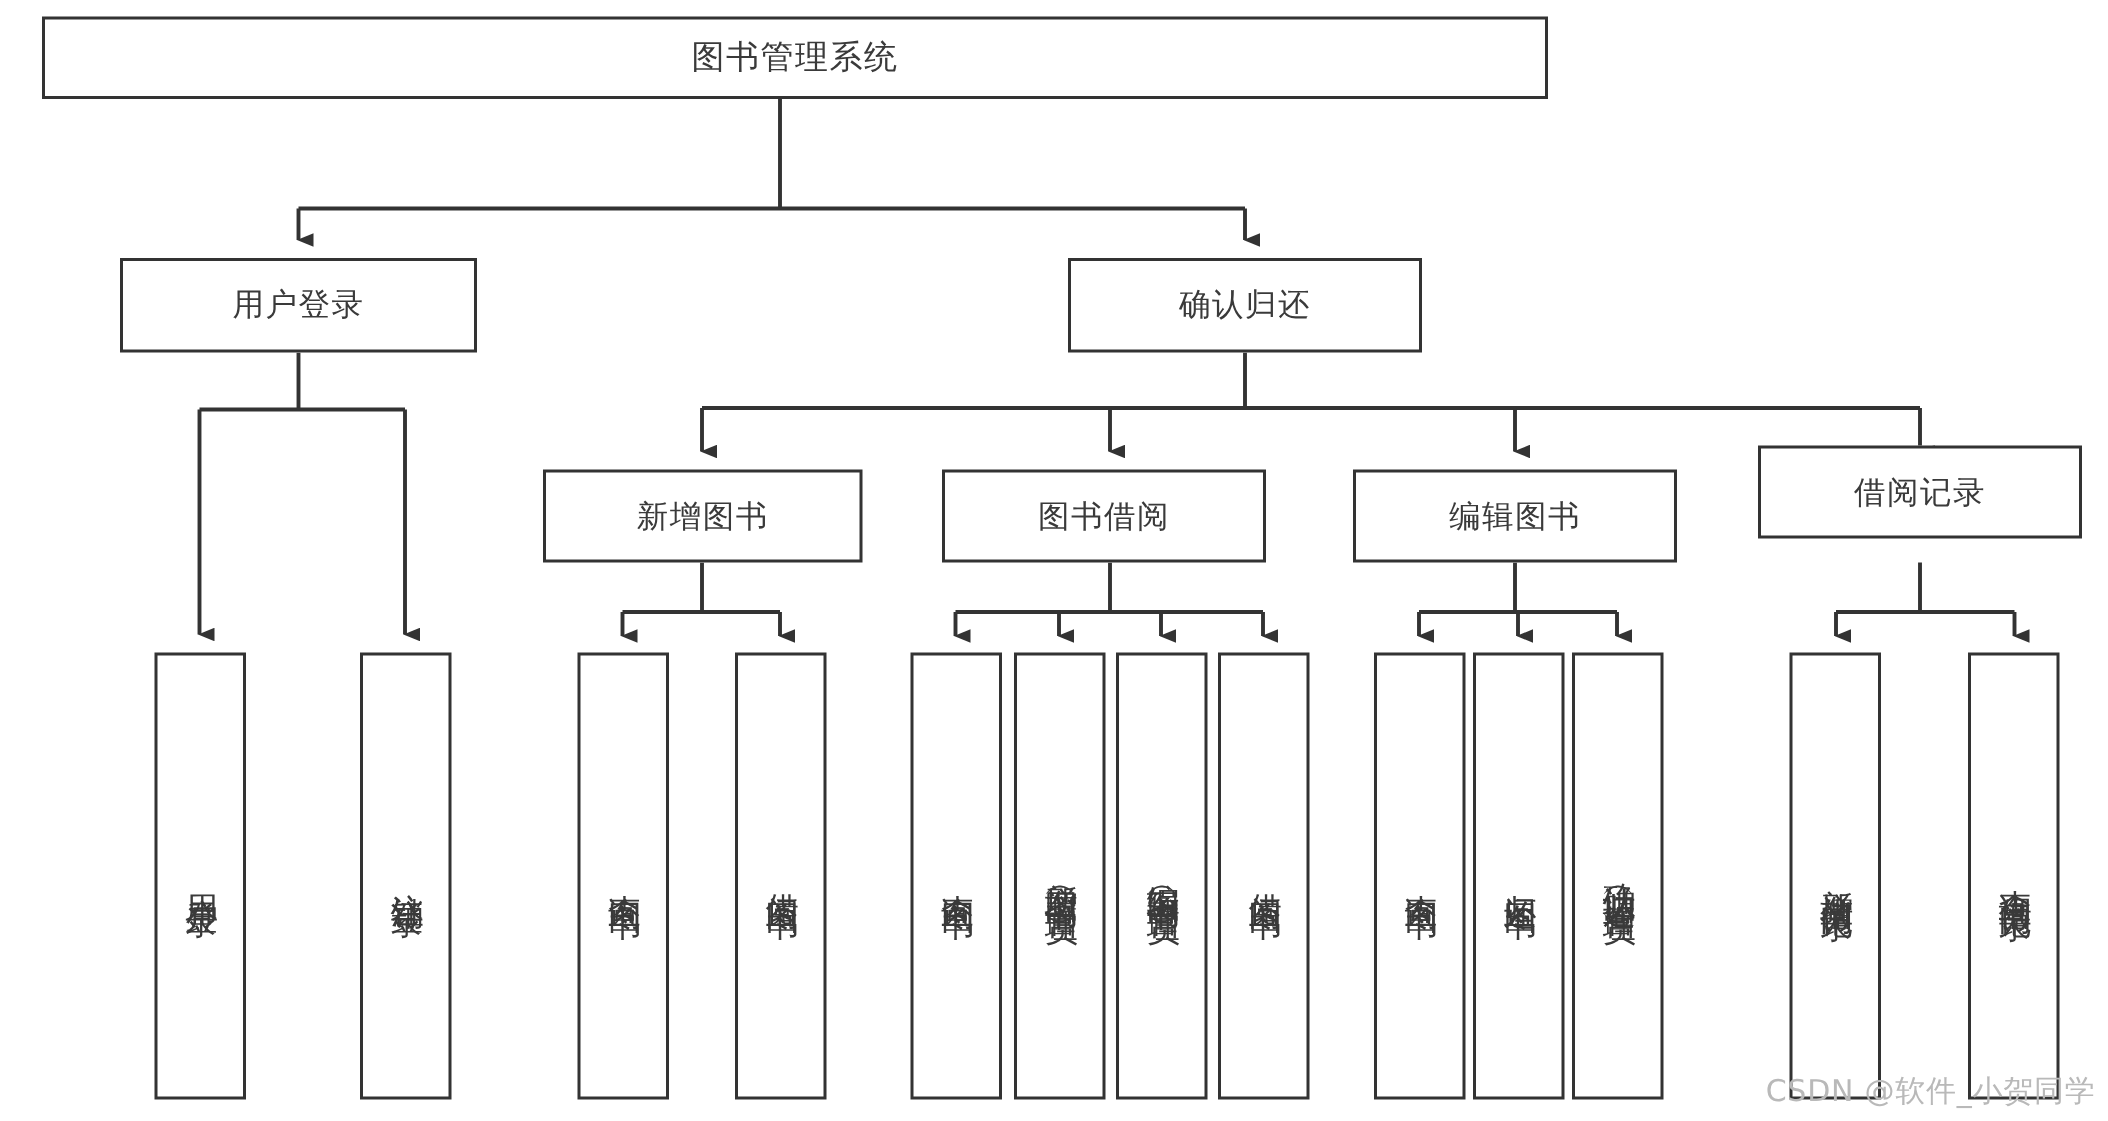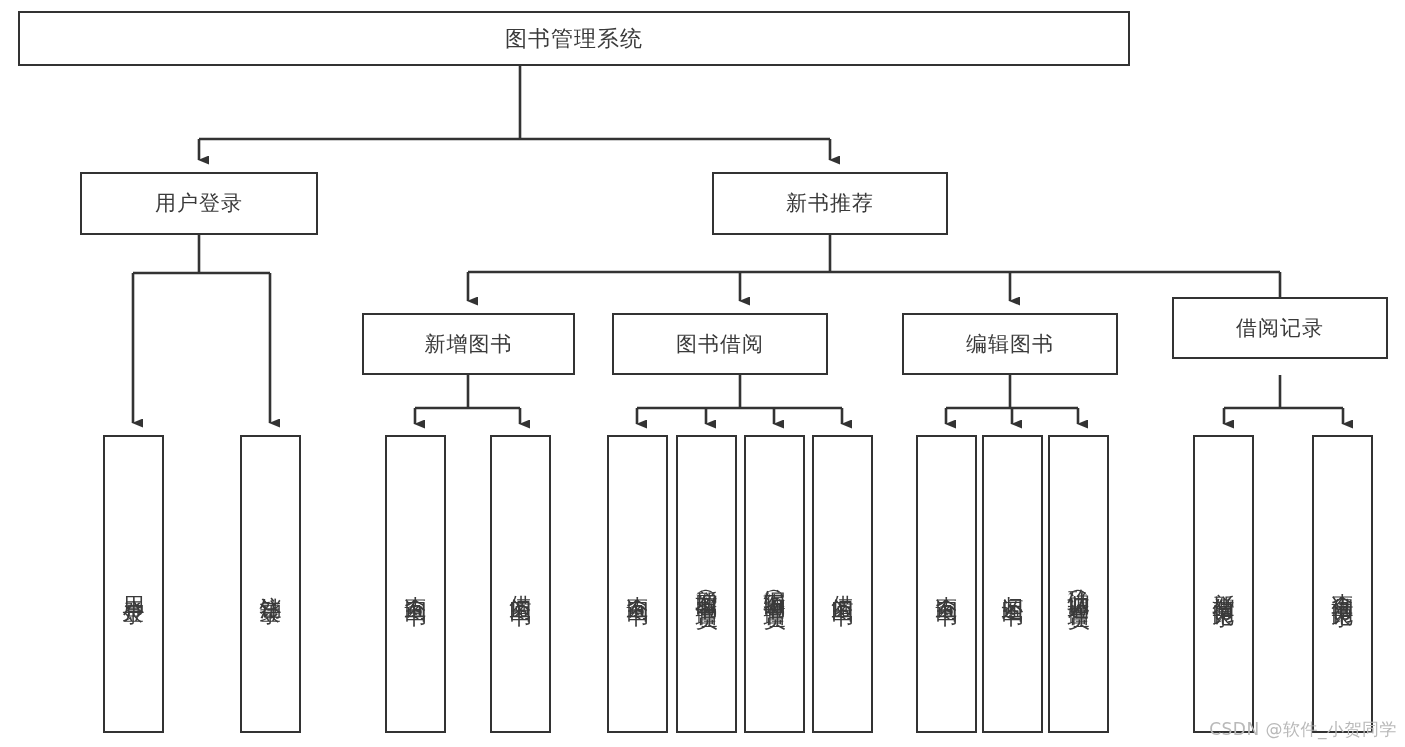--- a/index.html
+++ b/index.html
@@ -54,21 +54,21 @@
     writing-mode:vertical-rl;
     text-orientation:upright;
     font-size:22px;
     letter-spacing:3px;
     line-height:1;
   }
   .watermark{
     position:absolute;
     right:8px;
     bottom:6px;
-    font-size:17px;
+    font-size:20px;
     color:#b9b9b9;
     letter-spacing:0.5px;
     white-space:nowrap;
     font-family:"DejaVu Sans","Liberation Sans",sans-serif;
   }
 </style>
 </head>
 <body>
 
 <div id="canvas">
@@ -116,35 +116,35 @@
       <path d="M1012,408 L1012,424" marker-end="url(#arrowhead)"></path>
       <path d="M1078,408 L1078,424" marker-end="url(#arrowhead)"></path>
 
       <path d="M1280,375 L1280,408"></path>
       <path d="M1224,408 L1343,408"></path>
       <path d="M1224,408 L1224,424" marker-end="url(#arrowhead)"></path>
       <path d="M1343,408 L1343,424" marker-end="url(#arrowhead)"></path>
     </g>
   </svg>
 
-  <div class="node root horiz" style="left:18px; top:11px; width:1112px; height:55px;align-items:center;">
+  <div class="node root horiz" style="left:28px; top:11px; width:1004px; height:55px;align-items:center;">
     <span class="lbl">图书管理系统</span>
   </div>
 
   <div class="node horiz" style="left:80px; top:172px; width:238px; height:63px;">
     <span class="lbl">用户登录</span>
   </div>
   <div class="node horiz" style="left:712px; top:172px; width:236px; height:63px;">
-    <span class="lbl">新书推荐</span>
+    <span class="lbl">确认归还</span>
   </div>
 
   <div class="node horiz" style="left:362px; top:313px; width:213px; height:62px;">
     <span class="lbl">新增图书</span>
   </div>
-  <div class="node horiz" style="left:612px; top:313px; width:216px; height:62px;">
+  <div class="node horiz" style="left:628px; top:313px; width:216px; height:62px;">
     <span class="lbl">图书借阅</span>
   </div>
   <div class="node horiz" style="left:902px; top:313px; width:216px; height:62px;">
     <span class="lbl">编辑图书</span>
   </div>
   <div class="node horiz" style="left:1172px; top:297px; width:216px; height:62px;">
     <span class="lbl">借阅记录</span>
   </div>
 
   <div class="node vert" style="left:103px; top:435px; width:61px; height:298px;">

